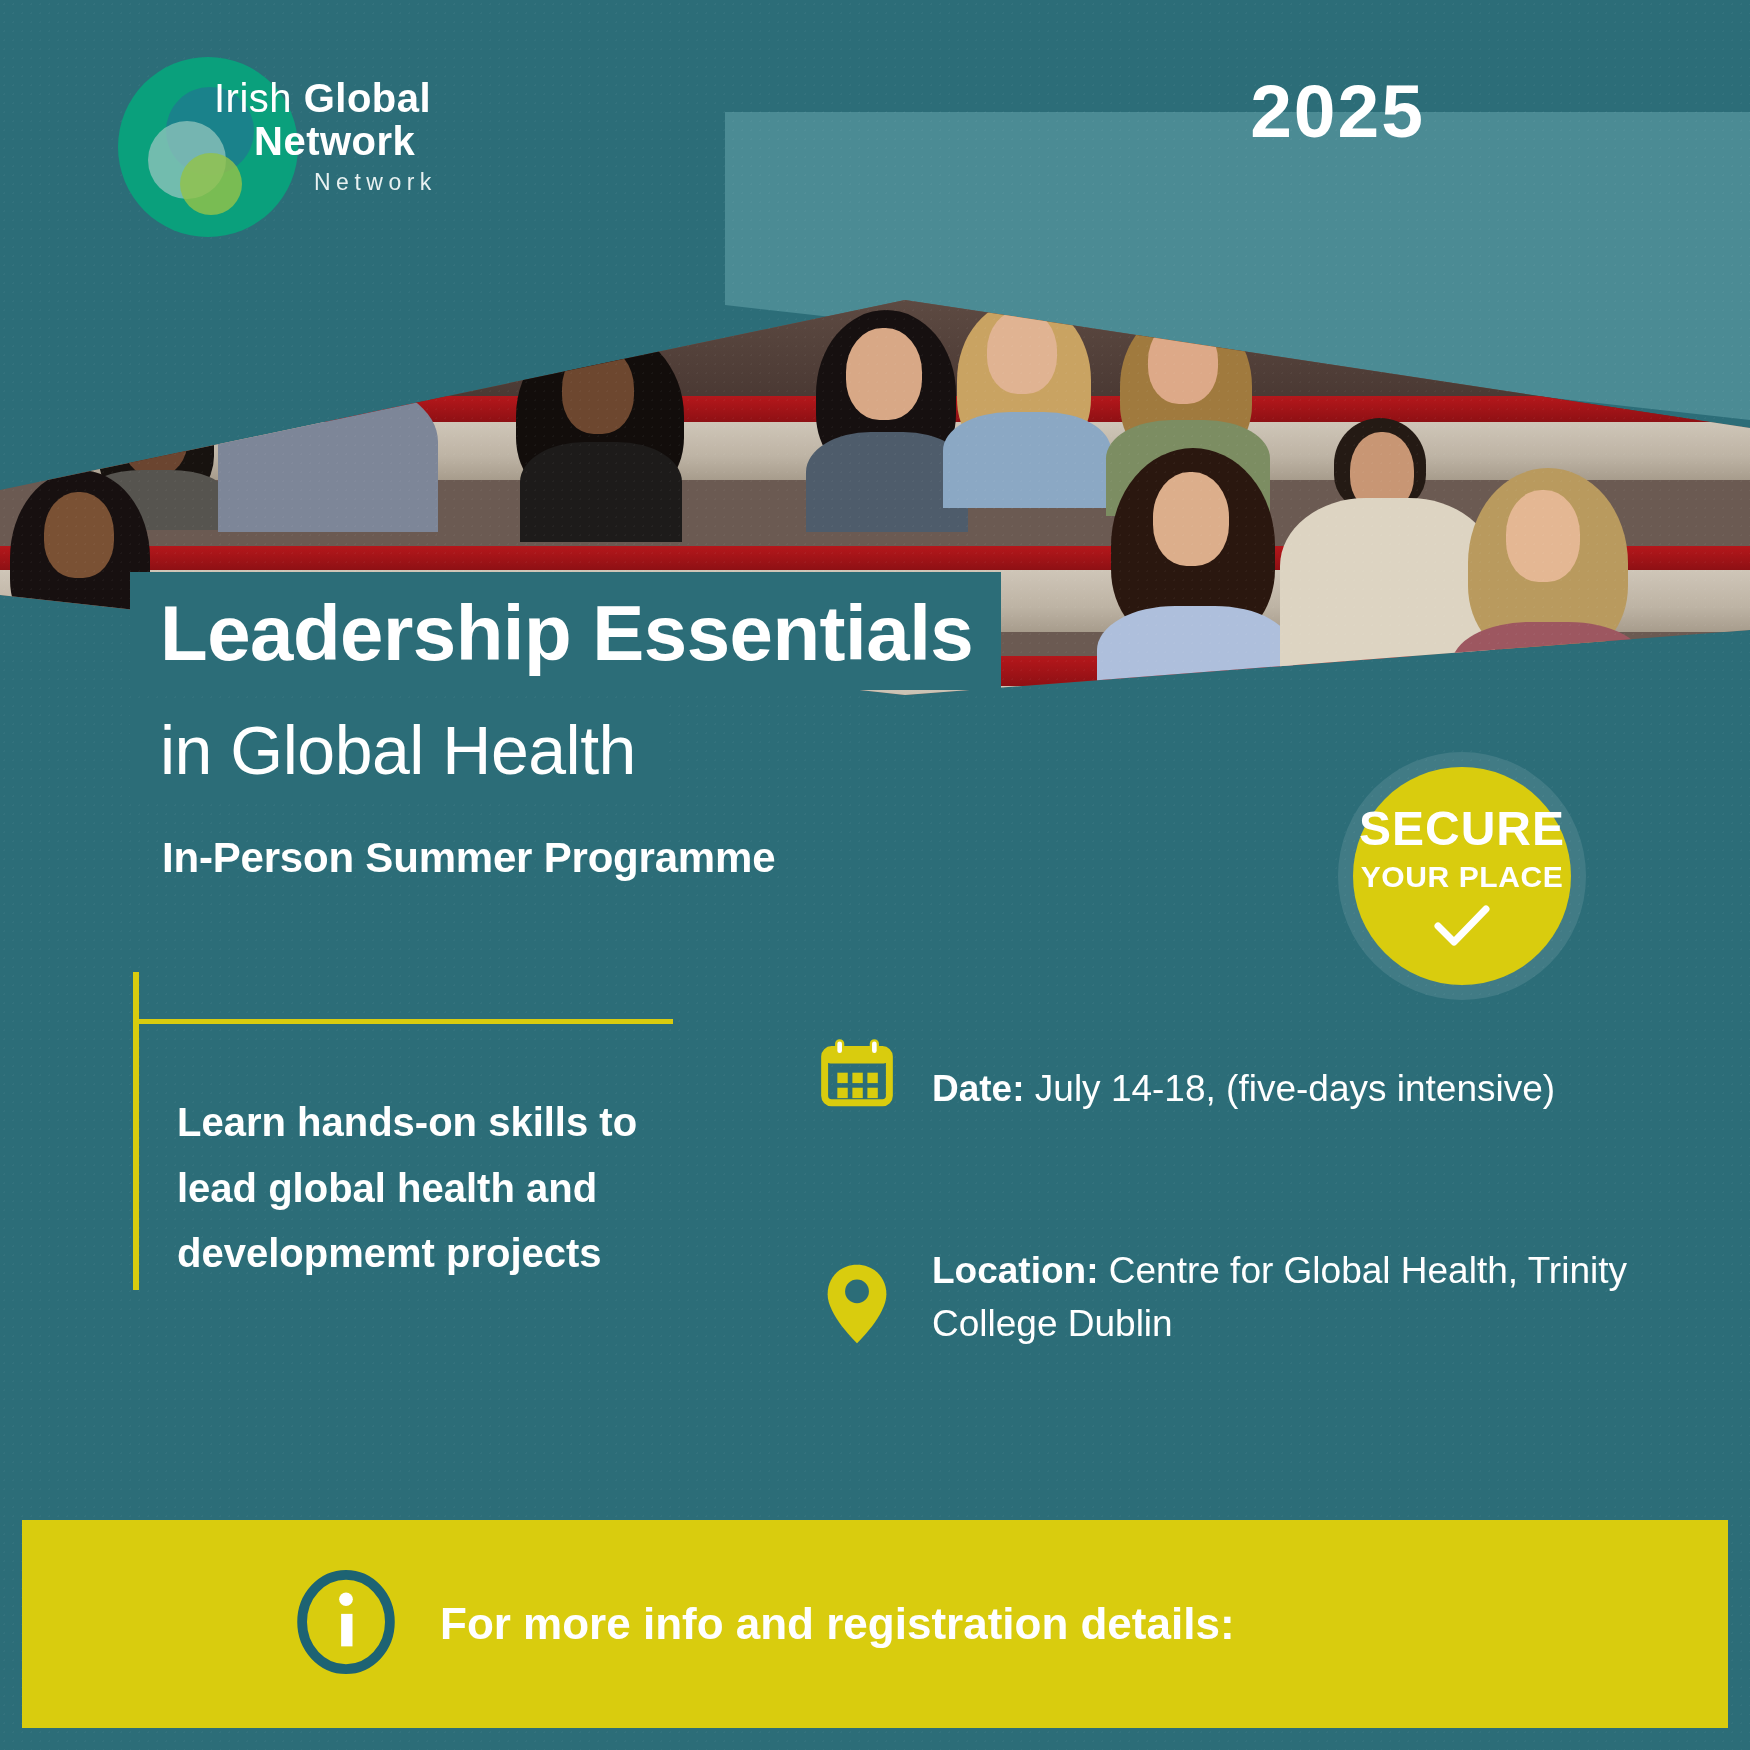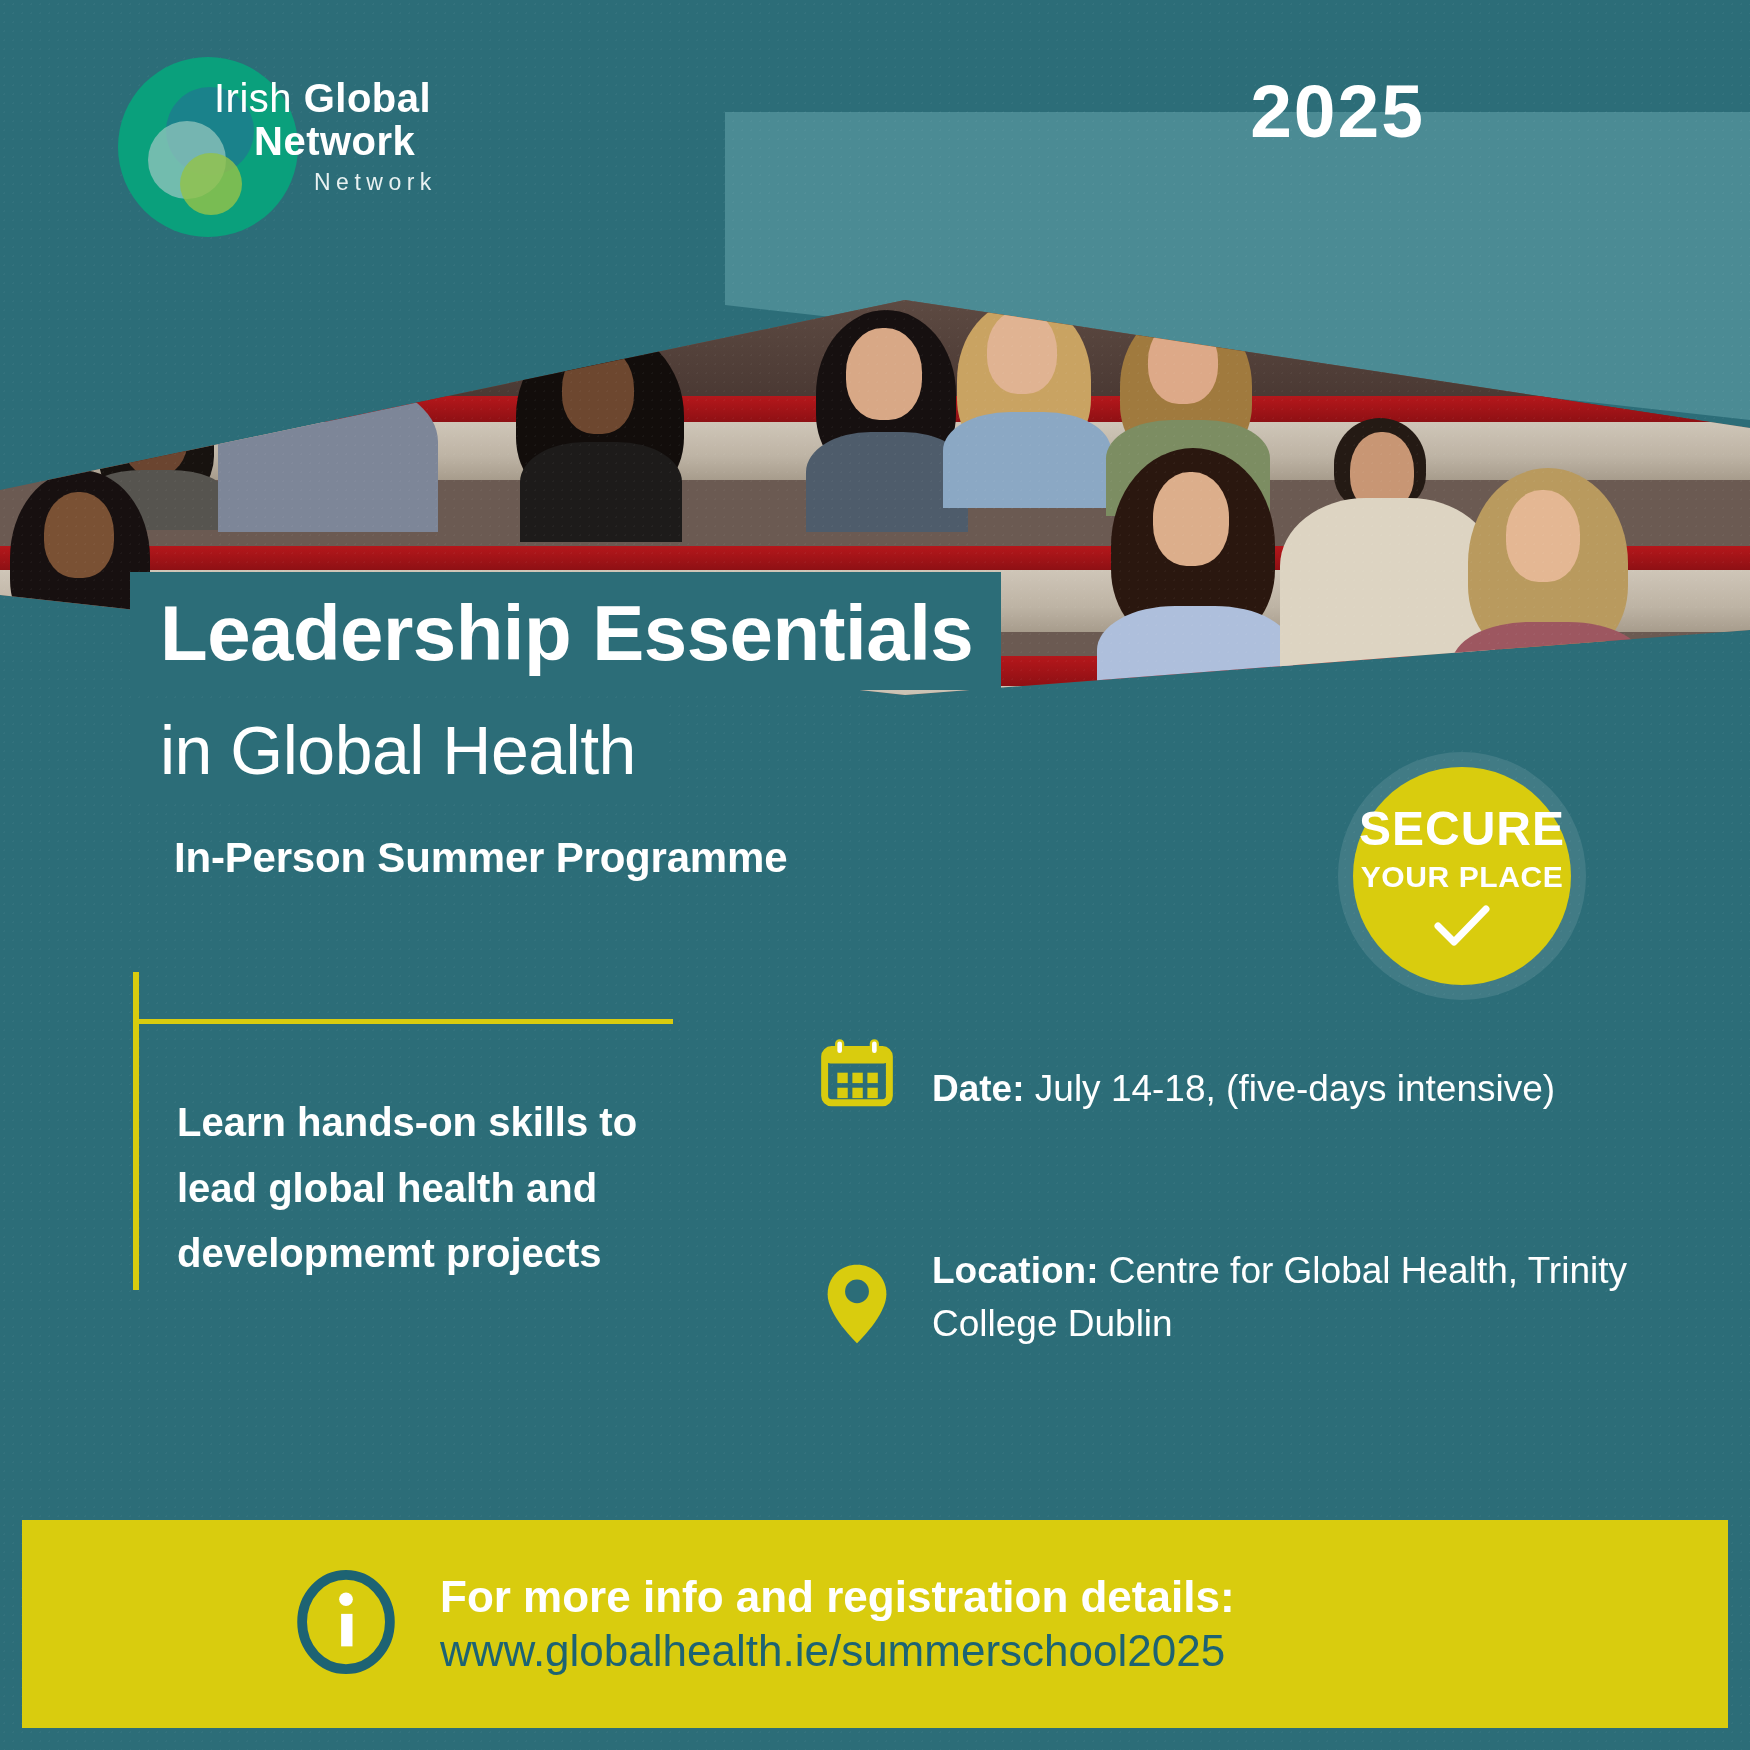--- a/index.html
+++ b/index.html
@@ -122,21 +122,21 @@
     background:#2c6d78;
     color:#ffffff;
     font-size:68px; font-weight:400;
     padding:14px 30px 18px 30px;
     line-height:1;
     letter-spacing:-.5px;
     white-space:nowrap;
     text-align:center;
   }
   .title-3 {
-    margin-top:32px; margin-left:44px;
+    margin-top:32px; margin-left:32px;
     color:#ffffff; font-size:42px; font-weight:700;
     letter-spacing:-.2px;
   }
 
   
   .badge-outer {
     position:absolute; left:1338px; top:752px;
     width:248px; height:248px; border-radius:50%;
     background:rgba(255,255,255,.10);
     z-index:9;
@@ -349,17 +349,16 @@
     <div class="footer-icon">
       <svg width="104" height="104" viewBox="0 0 64 64">
         <ellipse cx="32" cy="32" rx="27" ry="29" fill="none" stroke="#1d6373" stroke-width="6"></ellipse>
         <circle cx="32" cy="18" r="4.2" fill="#ffffff"></circle>
         <path d="M29 27 h7 v20 h-7 z" fill="#ffffff"></path>
         <path d="M26 47 h14 v0 z" fill="#ffffff"></path>
       </svg>
     </div>
     <div>
       <div class="f-l1">For more info and registration details:</div>
-      <div class="f-l2">www.globalhealth.ie/summerschool2025</div>
     </div>
   </div>
 
 </div>
 
 </body></html>

